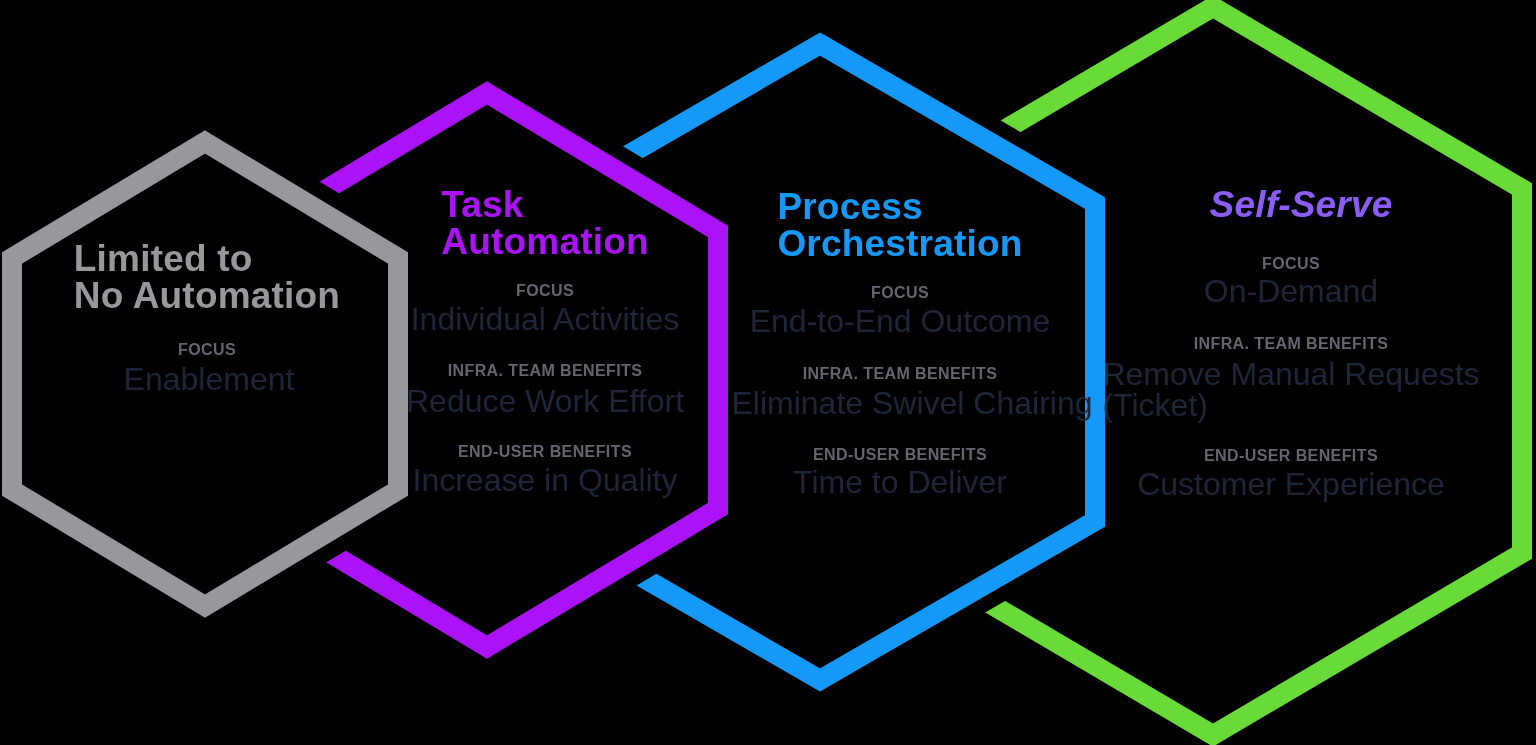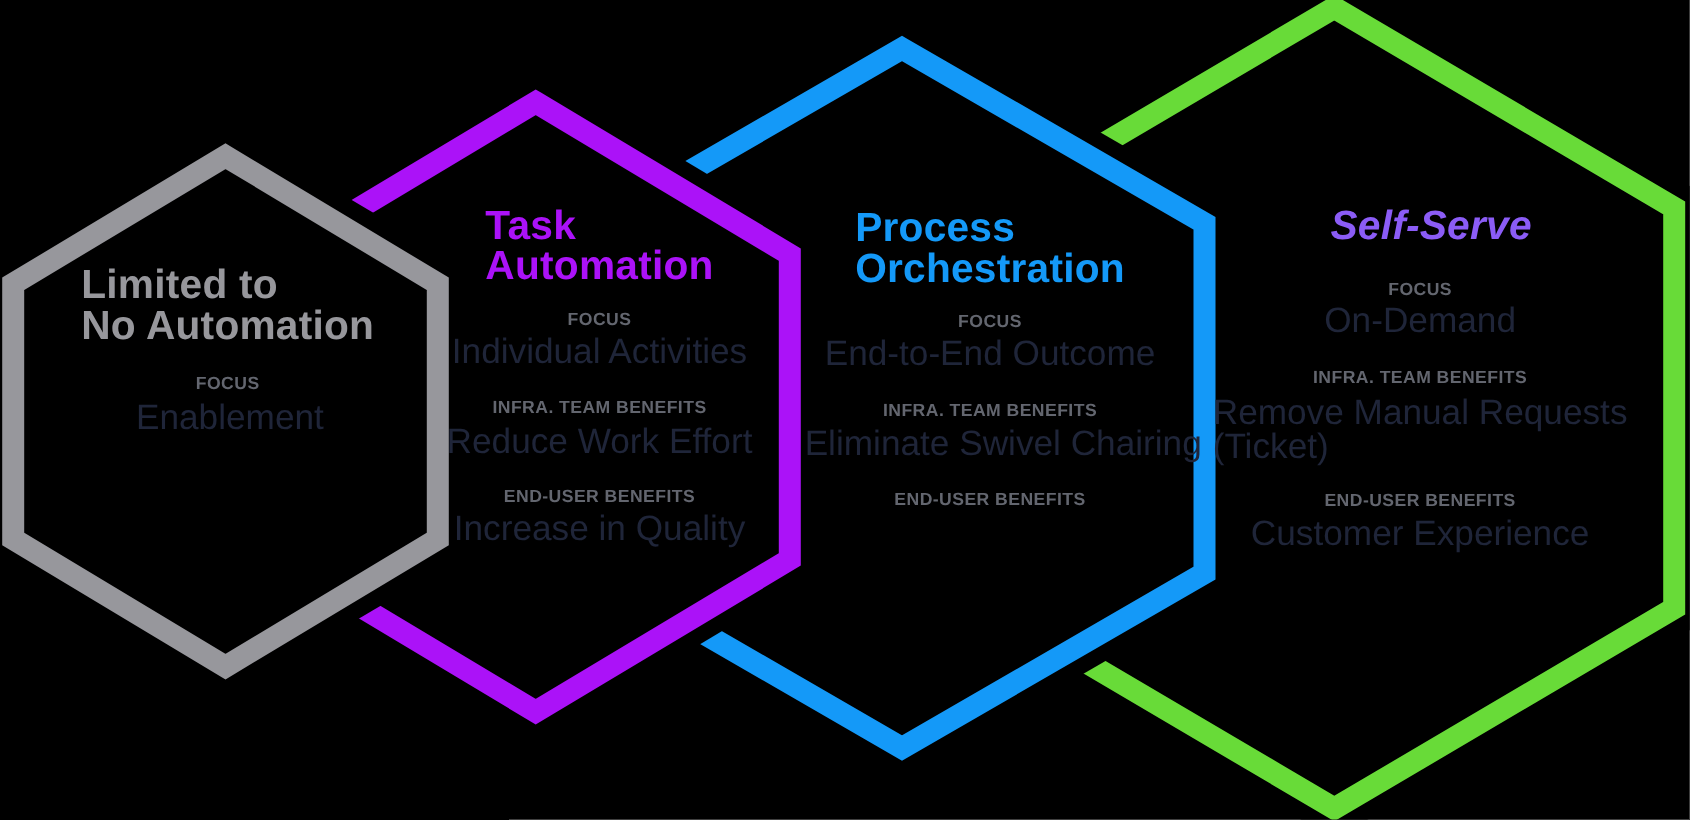--- a/index.html
+++ b/index.html
@@ -80,20 +80,21 @@
 
   <div class="t title" style="left: 900px; top: 188px; color: rgb(20, 153, 248);">
     <div>Process</div>
     <div>Orchestration</div>
   </div>
   <div class="t label" style="left:900px; top:285px;">FOCUS</div>
   <div class="t body" style="left:900px; top:306px;">End-to-End Outcome</div>
   <div class="t label" style="left:900px; top:366px;">INFRA. TEAM BENEFITS</div>
   <div class="t body" style="left:900px; top:388px;margin-left:12px;">Eliminate Swivel Chairing</div>
   <div class="t label" style="left:900px; top:447px;">END-USER BENEFITS</div>
+  <div class="t body" style="left:900px; top:467px;">Time to Deliver</div>
 
   <div class="t title" style="left: 1301px; top: 186px; color: #8b5cf6; font-style: italic;">
     <div>Self-Serve</div>
   </div>
   <div class="t label" style="left:1291px; top:256px;">FOCUS</div>
   <div class="t body" style="left:1291px; top:276px;">On-Demand</div>
   <div class="t label" style="left:1291px; top:336px;">INFRA. TEAM BENEFITS</div>
   <div class="t body" style="left:1291px; top:359px;">
     <div>Remove Manual Requests</div>
     <div>(Ticket)</div>

